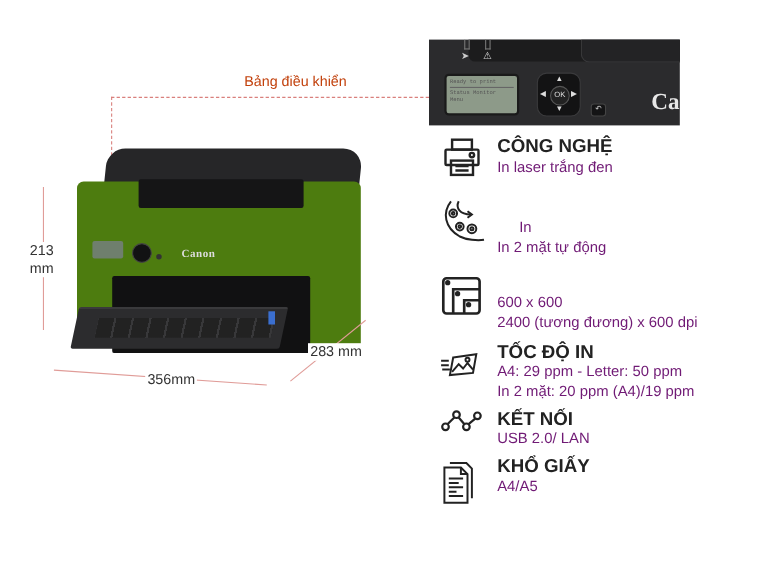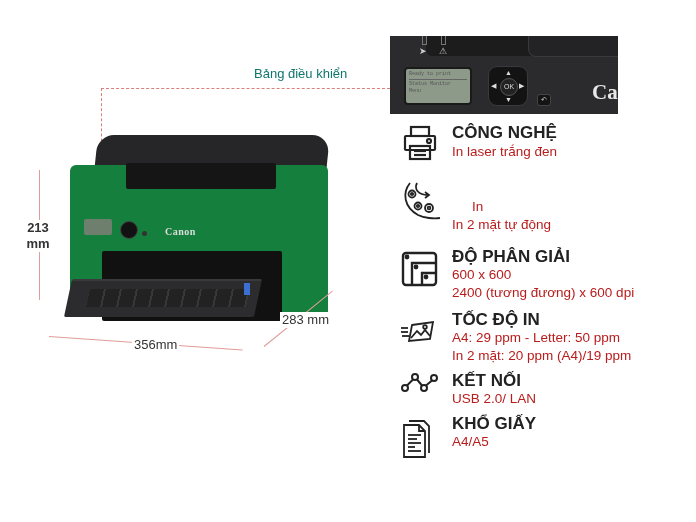--- a/index.html
+++ b/index.html
@@ -4,25 +4,25 @@
 <style>
   html, body { margin:0; padding:0; }
   body { width:696px; height:522px; background:#ffffff; position:relative; overflow:hidden;
          font-family:"Liberation Sans", sans-serif; color:#222; }
 
   
   .dash-v { position:absolute; border-left:1px dashed #d9807d; }
   .dash-h { position:absolute; border-top:1px dashed #d9807d; }
   .dim { position:absolute; background:#e09c98; }
   .dim-label { position:absolute; font-size:13px; color:#333; background:#fff; padding:0 2px; line-height:16px; }
-  .callout-label { position:absolute; font-size:13px; color:#0f766e;margin-left:32px; }
+  .callout-label { position:absolute; font-size:13px; color:#c2410c; }
 
   
   .printer { position:absolute; left:60px; top:135px; width:268px; height:200px; }
-  .p-body { position:absolute; left:10px; top:30px; width:258px; height:150px; background:#15803d; border-radius:6px 6px 3px 3px; }
+  .p-body { position:absolute; left:10px; top:30px; width:258px; height:150px; background:#4d7c0f; border-radius:6px 6px 3px 3px; }
   .p-top { position:absolute; left:36px; top:0; width:232px; height:38px; background:#262628;
            border-radius:16px 18px 4px 4px; transform:skewX(-6deg); }
   .p-slot { position:absolute; left:60px; top:12px; width:150px; height:26px; background:#151516; border-radius:2px; }
   .p-lcd { position:absolute; left:14px; top:54px; width:28px; height:16px; background:#6f7f6d; border-radius:2px; }
   .p-dpad { position:absolute; left:50px; top:56px; width:16px; height:16px; border-radius:50%; background:#121213; border:1px solid #444; }
   .p-back { position:absolute; left:72px; top:66px; width:5px; height:5px; border-radius:50%; background:#333; }
   .p-logo { position:absolute; left:95px; top:61px; font-family:"Liberation Serif", serif; font-weight:bold; font-size:10px; color:#ddd; letter-spacing:0.5px; }
   .p-open { position:absolute; left:32px; top:86px; width:180px; height:70px; background:#111112; border-radius:2px; }
   .p-btn { position:absolute; left:15px; top:126px; width:10px; height:12px; border:1px solid #444; border-radius:2px; }
   .p-tray { position:absolute; left:8px; top:144px; width:190px; height:36px; background:#2c2c2e;
@@ -44,21 +44,21 @@
   .dpad .ok { position:absolute; left:11px; top:11px; width:16px; height:16px; border-radius:50%; background:#222; border:1px solid #555;
               color:#ddd; font-size:7px; line-height:16px; text-align:center; }
   .dpad .ar { position:absolute; color:#ddd; font-size:7px; line-height:7px; }
   .inset .back { position:absolute; left:147px; top:58px; width:12px; height:10px; border-radius:3px; background:#141415; border:1px solid #444; color:#ccc; font-size:7px; line-height:10px; text-align:center; }
   .inset .brand { position:absolute; left:202px; top:44px; font-family:"Liberation Serif", serif; font-weight:bold; font-size:21px; color:#e8e8e8; }
 
   
   .spec { position:absolute; left:400px; width:290px; }
   .spec .icon { position:absolute; left:0; top:0; width:40px; height:40px; }
   .spec .title { position:absolute; left:52px; top:0; font-size:17px; font-weight:bold; color:#222; line-height:17px; }
-  .spec .line { position:absolute; left:52px; font-size:13.5px; color:#b91c1c; line-height:18px; white-space:nowrap; }
+  .spec .line { position:absolute; left:52px; font-size:13.5px; color:#701a75; line-height:18px; white-space:nowrap; }
 </style>
 </head>
 <body>
 
 <div class="callout-label" style="left:222px; top:66px;">Bảng điều khiển</div>
 <div class="dash-h" style="left:101px; top:88px; width:289px;"></div>
 <div class="dash-v" style="left:101px; top:88px; height:104px;"></div>
 
 <div class="printer">
   <div class="p-top"></div>
@@ -71,21 +71,21 @@
     <div class="p-btn"></div>
   </div>
   <div class="p-slot" style="left:66px; top:28px;"></div>
   <div class="p-tray">
     <div class="p-tray-lines"></div>
   </div>
   <div class="p-blue"></div>
 </div>
 
 <div class="dim" style="left:39px; top:170px; width:1px; height:130px;"></div>
-<div class="dim-label" style="left:22px; top:220px; text-align:center; width:28px;font-weight:bold;">
+<div class="dim-label" style="left:22px; top:220px; text-align:center; width:28px;">
   <div>213</div>
   <div>mm</div>
 </div>
 
 <div class="dim" style="left:49px; top:336px; width:194px; height:1px; transform:rotate(4deg); transform-origin:left center;"></div>
 <div class="dim-label" style="left:132px; top:337px;">356mm</div>
 
 <div class="dim" style="left:264px; top:346px; width:88px; height:1px; transform:rotate(-39deg); transform-origin:left center;"></div>
 <div class="dim-label" style="left:280px; top:312px;">283 mm</div>
 
@@ -144,21 +144,20 @@
 
 <div class="spec" style="top:248px; height:56px;">
   <svg class="icon" style="top:2px;" viewBox="0 0 40 40" fill="none" stroke="#222" stroke-width="2.4">
     <rect x="3" y="3" width="33" height="32" rx="3"></rect>
     <path d="M12 35 V13 H36"></path>
     <path d="M22 35 V23 H36"></path>
     <circle cx="7" cy="7" r="1.2" fill="#222"></circle>
     <circle cx="16" cy="17" r="1.2" fill="#222"></circle>
     <circle cx="26" cy="27" r="1.2" fill="#222"></circle>
   </svg>
-  <div class="title">ĐỘ PHÂN GIẢI</div>
   <div class="line" style="top:18px;">600 x 600</div>
   <div class="line" style="top:36px;">2400 (tương đương) x 600 dpi</div>
 </div>
 
 <div class="spec" style="top:311px; height:56px;">
   <svg class="icon" style="top:8px; width:36px; height:26px;" viewBox="0 0 36 26" fill="none" stroke="#222" stroke-width="1.8">
     <line x1="1" y1="9" x2="8" y2="9"></line>
     <line x1="1" y1="13" x2="8" y2="13"></line>
     <line x1="2" y1="17" x2="9" y2="17"></line>
     <path d="M12 6 L33 3 L30 20 L9 22 Z"></path>

